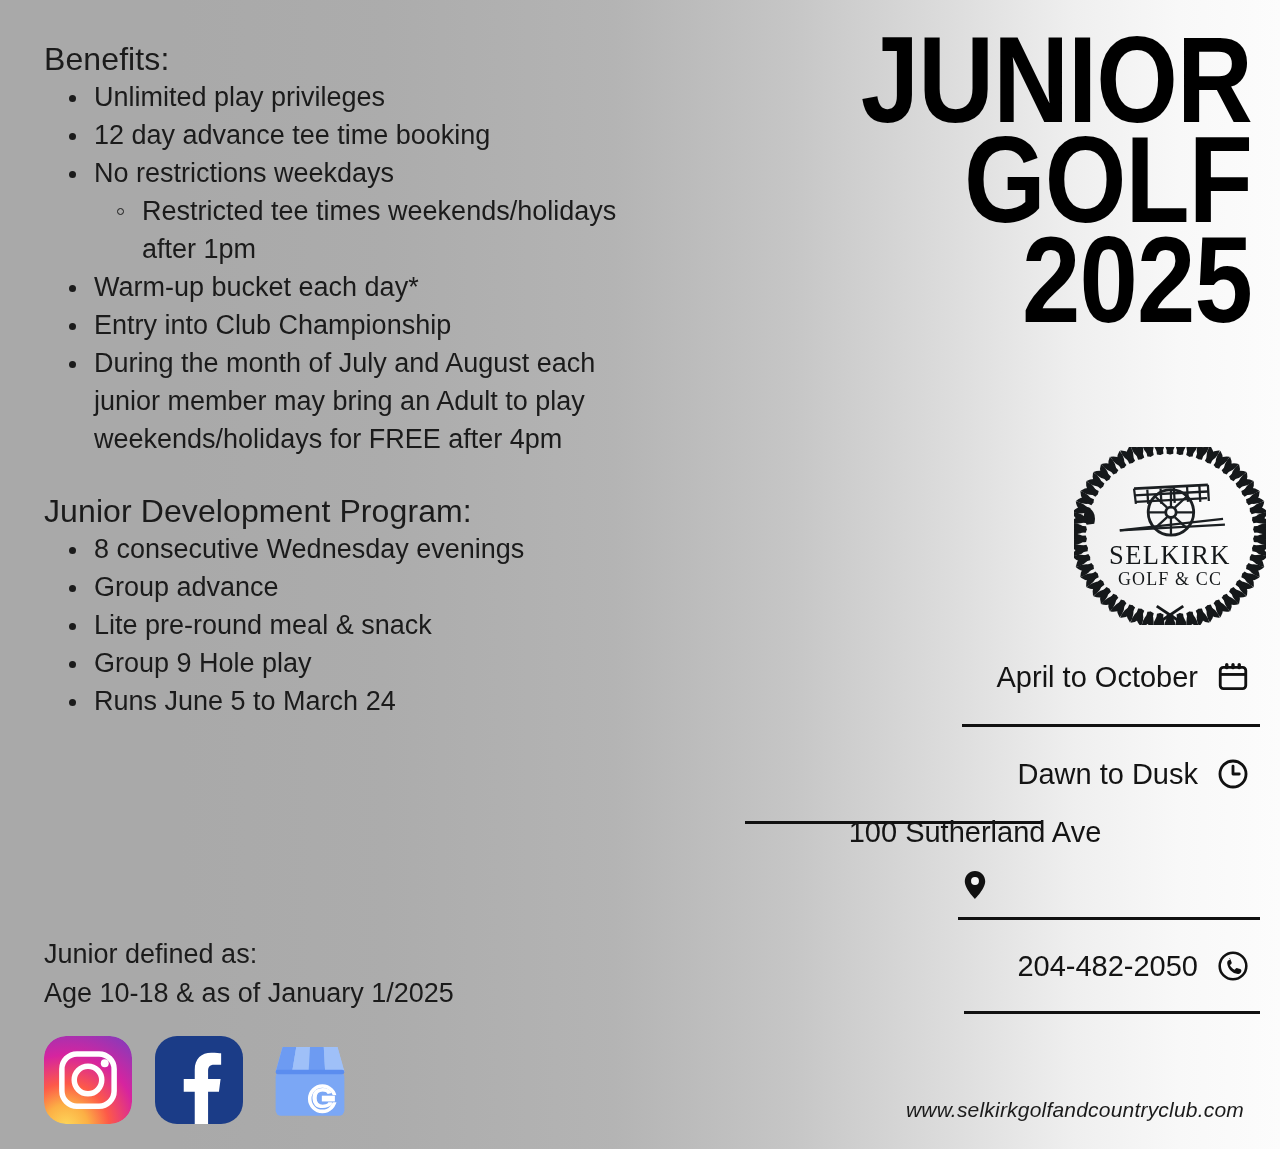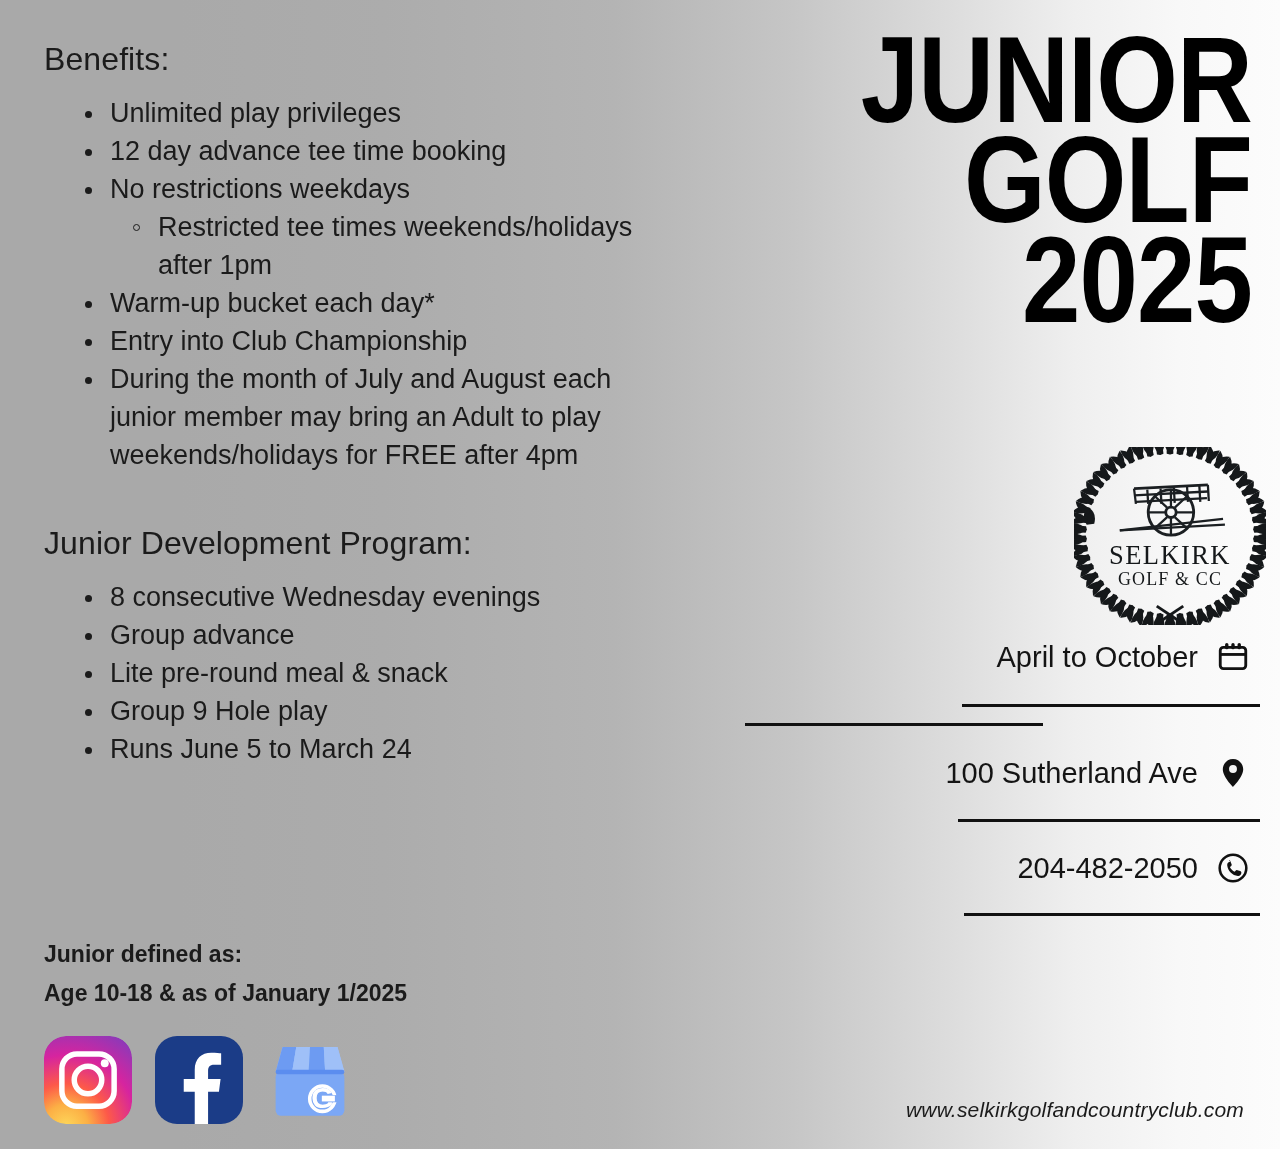--- a/index.html
+++ b/index.html
@@ -18,21 +18,21 @@
 
   
   .left-col{
     position:absolute;left:44px;top:40px;width:620px;
   }
   .sec-head{
     font-size:32px;line-height:38px;color:#1b1b1b;
     font-weight:400;letter-spacing:0.1px;
   }
   ul.bullets{
-    list-style:none;margin:16px;padding:0;
+    list-style:none;margin:0;padding:0;
   }
   ul.bullets > li{
     position:relative;
     font-size:27px;line-height:38px;
     padding-left:50px;color:#1b1b1b;
   }
   ul.bullets > li > .btxt{display:block;}
   ul.bullets > li::before{
     content:"";position:absolute;left:25px;top:17px;
     width:7px;height:7px;border-radius:50%;background:#1b1b1b;
@@ -43,21 +43,21 @@
     padding-left:48px;color:#1b1b1b;
   }
   ul.sub > li::before{
     content:"";position:absolute;left:23px;top:16px;
     width:7px;height:7px;border-radius:50%;
     background:transparent;border:1.6px solid #1b1b1b;
     box-sizing:border-box;
   }
   .block-gap{height:34px;}
   .def-block{position:absolute;left:44px;top:935px;width:620px;}
-  .def-line{font-size:23px;line-height:39px;color:#1b1b1b;font-weight:bold;}
+  .def-line{font-size:27px;line-height:39px;color:#1b1b1b;}
 
   
   .socials{position:absolute;left:44px;top:1036px;display:flex;gap:23px;align-items:center;}
   .sicon{width:88px;height:88px;border-radius:22px;display:block;}
 
   
   .title-wrap{
     position:absolute;right:28px;top:30px;width:480px;
     text-align:right;
   }
@@ -72,38 +72,38 @@
   }
   .tl1{font-size:122px;}
   .tl2{font-size:122px;}
   .tl3{font-size:122px;}
 
   .logo-wrap{
     position:absolute;left:1074px;top:447px;width:192px;height:178px;
   }
 
   
-  .info-list{position:absolute;left:700px;top:626px;width:560px;}
+  .info-list{position:absolute;left:700px;top:646px;width:560px;}
   .info-row{
     position:relative;
     display:flex;align-items:center;justify-content:flex-end;
     gap:18px;
     padding-right:10px;
   }
   .info-text{
     font-size:29px;line-height:36px;color:#141414;text-align:right;
     font-weight:400;white-space:pre-line;
   }
   .info-ic{width:34px;height:34px;flex:0 0 34px;display:block;}
   .divider{
     height:3px;background:#111;margin:0;
   }
   .r1{height:62px;}
   .r2{height:62px;}
-  .r3{height:62px;}
+  .r3{height:62px;flex-direction:column;}
   .r4{height:62px;}
   .r5{height:80px;}
 
   .d1{width:298px;margin-left:auto;margin-top:16px;margin-bottom:16px;}
   .d2{width:298px;margin-left:45px;margin-top:16px;margin-bottom:16px;}
   .d3{width:302px;margin-left:auto;margin-top:15px;margin-bottom:15px;}
   .d4{width:296px;margin-left:auto;margin-top:14px;margin-bottom:14px;}
 
   .website{
     position:absolute;right:36px;top:1098px;
@@ -379,20 +379,27 @@
       <svg class="info-ic" viewBox="0 0 24 24">
         <rect x="3" y="5.2" width="18" height="15" rx="2.2" fill="none" stroke="#111" stroke-width="2"></rect>
         <line x1="3" y1="10.2" x2="21" y2="10.2" stroke="#111" stroke-width="2"></line>
         <rect x="6.4" y="2.2" width="2.4" height="4.4" rx="1.2" fill="#111"></rect>
         <rect x="10.8" y="2.2" width="2.4" height="4.4" rx="1.2" fill="#111"></rect>
         <rect x="15.2" y="2.2" width="2.4" height="4.4" rx="1.2" fill="#111"></rect>
       </svg>
     </div>
     <div class="divider d1"></div>
 
+    <div class="info-row r2">
+      <span class="info-text">Dawn to Dusk</span>
+      <svg class="info-ic" viewBox="0 0 24 24">
+        <circle cx="12" cy="12" r="9.2" fill="none" stroke="#111" stroke-width="2"></circle>
+        <path d="M12 6.4 V12 H16.4" fill="none" stroke="#111" stroke-width="2" stroke-linecap="round" stroke-linejoin="round"></path>
+      </svg>
+    </div>
     <div class="divider d2"></div>
 
     <div class="info-row r3">
       <span class="info-text">100 Sutherland Ave</span>
       <svg class="info-ic" viewBox="0 0 24 24">
         <path d="M12 2.2c-4 0-7.2 3.2-7.2 7.2 0 5.4 7.2 12.4 7.2 12.4s7.2-7 7.2-12.4c0-4-3.2-7.2-7.2-7.2z" fill="#111"></path>
         <circle cx="12" cy="9.2" r="2.8" fill="#f4f4f4"></circle>
       </svg>
     </div>
     <div class="divider d3"></div>

